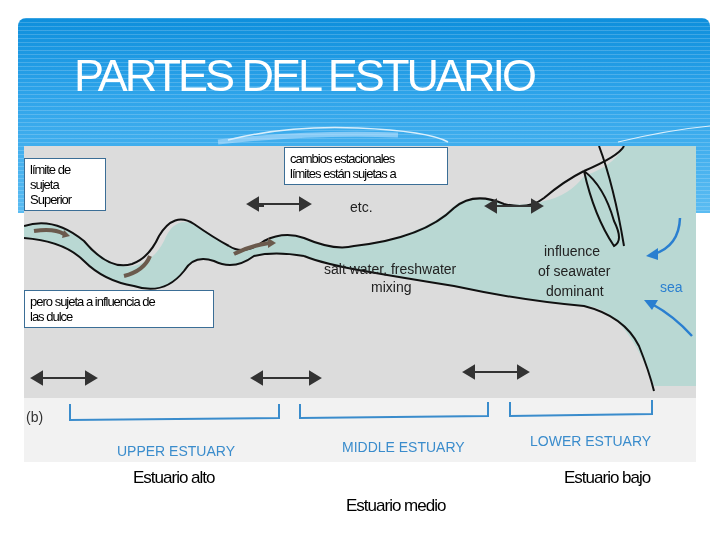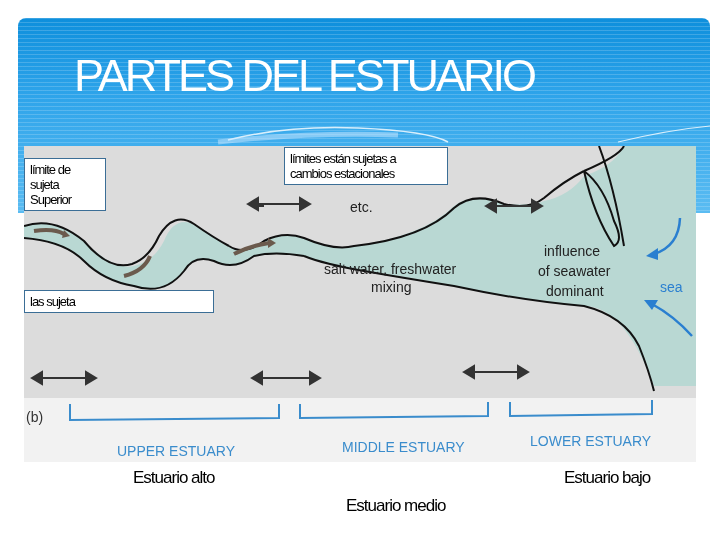--- a/index.html
+++ b/index.html
@@ -108,23 +108,24 @@
   </svg>
 </div>
 
 <div class="callout" style="left:24px; top:158px; width:70px;">
   <div>límite de</div>
   <div>sujeta</div>
   <div>Superior</div>
 </div>
 
 <div class="callout" style="left:284px; top:147px; width:152px;">
+  <div>cambios estacionales</div>
   <div>límites están sujetas a</div>
-  <div>cambios estacionales</div>
 </div>
 
 <div class="callout" style="left:24px; top:290px; width:178px;">
-  <div>las sujeta</div>
+  <div>pero sujeta a influencia de</div>
+  <div>las dulce</div>
 </div>
 
 <div class="es-label" style="left:133px;">Estuario alto</div>
 <div class="es-label" style="left:346px;margin-top:28px;">Estuario medio</div>
 <div class="es-label" style="left:564px;">Estuario bajo</div>
 
 </body></html>

